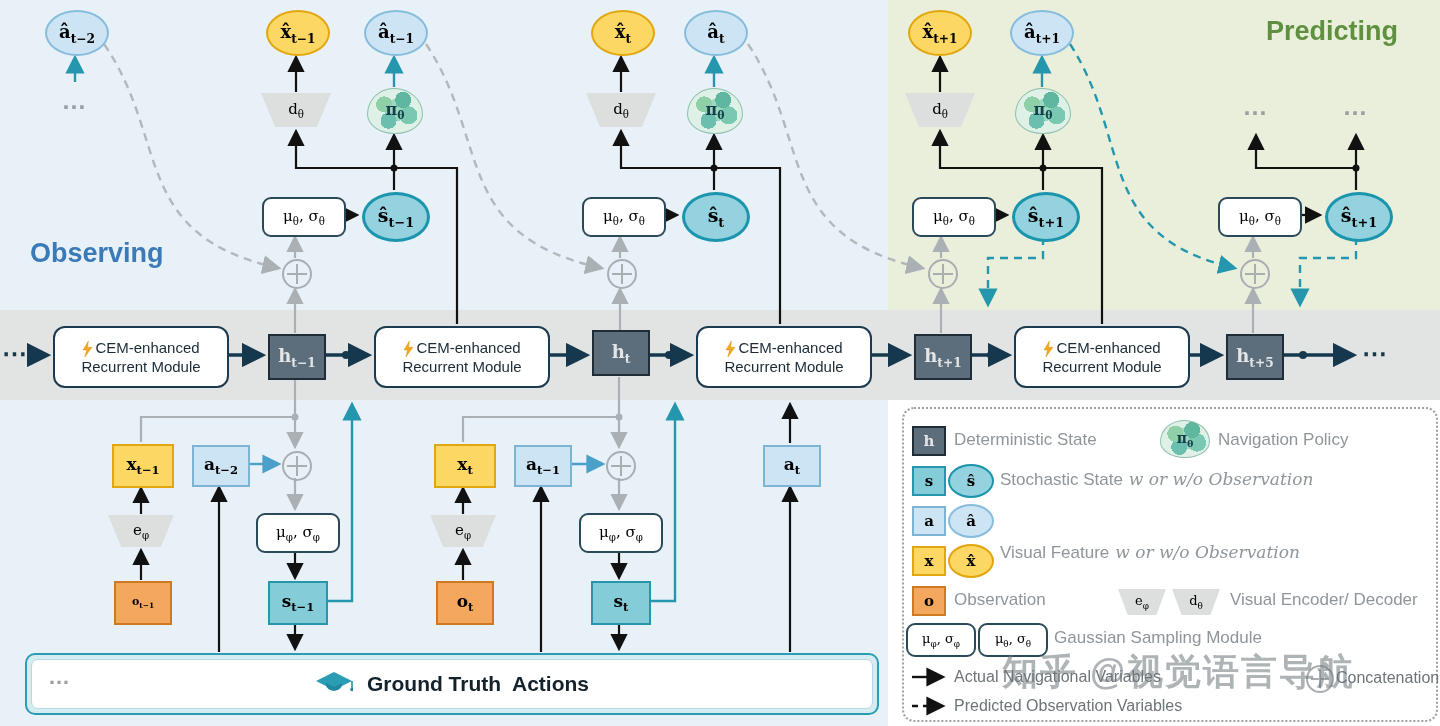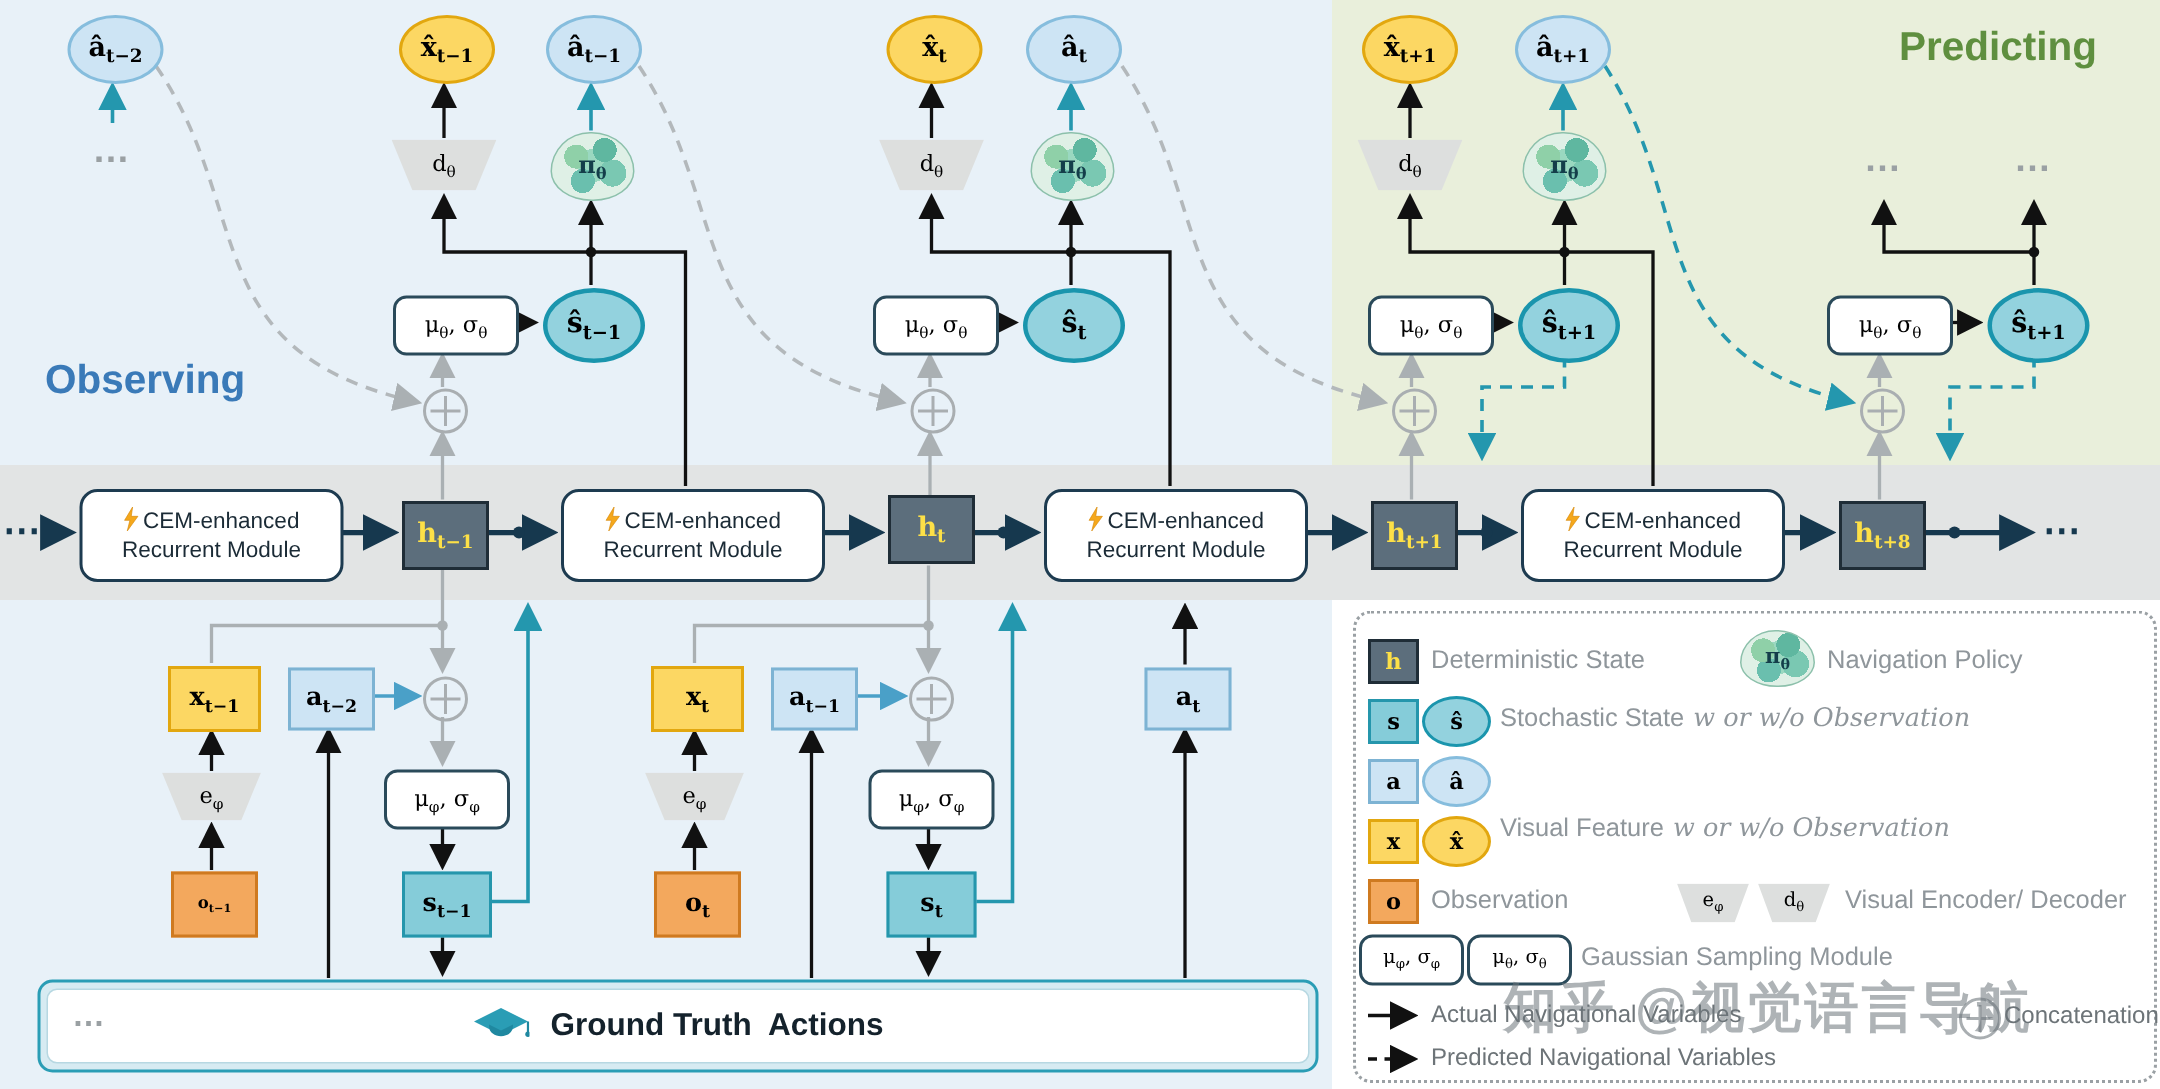--- a/index.html
+++ b/index.html
@@ -7,30 +7,30 @@
           font-family:"Liberation Sans",sans-serif;}
   .abs{position:absolute;}
   .flexc{display:flex;align-items:center;justify-content:center;}
   .m{font-family:"DejaVu Serif",serif;}
   .b{font-weight:bold;}
   sub{font-size:0.68em;}
   .ell{border-radius:50%;}
   .yellow-n{background:#fcd763;border:2.5px solid #e2a70f;}
   .blue-n{background:#cde4f4;border:2.5px solid #86bddd;}
   .tealell{background:#93d2de;border:3px solid #1a95ad;}
-  .hbox{background:#5c6e7c;border:2px solid #1f2d37;color:#fde047;}
+  .hbox{background:#5c6e7c;border:2px solid #1f2d37;color:#e5e5e5;}
   .sbox{background:#85ccd9;border:2px solid #2596ac;}
   .abox{background:#cde4f4;border:2px solid #7db3d3;}
   .xbox{background:#fcd763;border:2px solid #e2a70f;}
   .obox{background:#f3a85d;border:2px solid #cf7a20;}
   .musig{background:#fff;border:2px solid #2a4a5a;border-radius:9px;font-size:15px;}
   .cem{background:#fff;border:2.5px solid #1d3b50;border-radius:12px;}
   .cem-inner{display:flex;flex-direction:column;align-items:center;justify-content:center;height:100%;
              font-size:15px;color:#1b2b36;font-weight:500;line-height:1.3;}
-  .cem-line1{display:flex;align-items:flex-start;gap:2px;}
+  .cem-line1{display:flex;align-items:flex-end;gap:2px;}
   .trap{background:#dddfde;clip-path:polygon(0 0,100% 0,80% 100%,20% 100%);}
   .concat{border:2px solid #a9aeb1;border-radius:50%;background:transparent;}
   .concat::before{content:"";position:absolute;left:50%;top:3px;bottom:3px;width:2px;transform:translateX(-50%);background:#a9aeb1;}
   .concat::after{content:"";position:absolute;top:50%;left:3px;right:3px;height:2px;transform:translateY(-50%);background:#a9aeb1;}
   .dots{color:#9aa0a3;font-size:25px;font-weight:bold;letter-spacing:2px;}
   .dots-navy{color:#16384e;}
   .heading{font-size:27px;font-weight:bold;}
   .legend-label{color:#8f969b;font-size:17px;white-space:nowrap;}
   .leg-it{font-family:"DejaVu Serif",serif;font-style:italic;margin-left:6px;}
   .brain{background:
@@ -314,21 +314,21 @@
   <div class="abs flexc hbox" style="left:268px;top:334px;width:54px;height:42px;font-size:18px;z-index:2;">
       <span class="m b"><span>h</span><sub>t−1</sub></span>
     </div>
   <div class="abs flexc hbox" style="left:592px;top:330px;width:54px;height:42px;font-size:18px;z-index:2;">
       <span class="m b"><span>h</span><sub>t</sub></span>
     </div>
   <div class="abs flexc hbox" style="left:914px;top:334px;width:54px;height:42px;font-size:18px;z-index:2;">
       <span class="m b"><span>h</span><sub>t+1</sub></span>
     </div>
   <div class="abs flexc hbox" style="left:1226px;top:334px;width:54px;height:42px;font-size:18px;z-index:2;">
-      <span class="m b"><span>h</span><sub>t+8</sub></span>
+      <span class="m b"><span>h</span><sub>t+5</sub></span>
     </div>
 
   <div class="abs flexc xbox" style="left:112px;top:444px;width:58px;height:40px;font-size:17px;z-index:2;">
       <span class="m b"><span>x</span><sub>t−1</sub></span>
     </div>
   <div class="abs flexc abox" style="left:192px;top:445px;width:54px;height:38px;font-size:17px;z-index:2;">
       <span class="m b"><span>a</span><sub>t−2</sub></span>
     </div>
   <div class="abs concat" style="left:282px;top:451px;width:26px;height:26px;z-index:2;"></div>
   <div class="abs flexc xbox" style="left:434px;top:444px;width:58px;height:40px;font-size:17px;z-index:2;">
@@ -430,17 +430,17 @@
       <span class="m"><span>μ</span><sub>φ</sub><span>, σ</span><sub>φ</sub></span>
     </div>
   <div class="abs flexc musig" style="left:978px;top:623px;width:66px;height:30px;font-size:13px;z-index:2;">
       <span class="m"><span>μ</span><sub>θ</sub><span>, σ</span><sub>θ</sub></span>
     </div>
   <div class="abs legend-label" style="left:1054px;top:628px;z-index:2;">Gaussian Sampling Module</div>
 
   <div class="abs legend-label" style="left:954px;top:668px;font-size:16px;z-index:2;color:#6d7478;">Actual Navigational Variables</div>
   <div class="abs concat" style="left:1306px;top:665px;width:24px;height:24px;z-index:2;"></div>
   <div class="abs legend-label" style="left:1336px;top:669px;font-size:16px;z-index:2;color:#6d7478;">Concatenation</div>
-  <div class="abs legend-label" style="left:954px;top:697px;font-size:16px;z-index:2;color:#6d7478;">Predicted Navigational Variables</div>
+  <div class="abs legend-label" style="left:954px;top:697px;font-size:16px;z-index:2;color:#6d7478;">Predicted Observation Variables</div>
 
   <div class="abs wm" style="left:1002px;top:648px;">知乎 @视觉语言导航</div>
 
 </div>
 
 </body></html>

